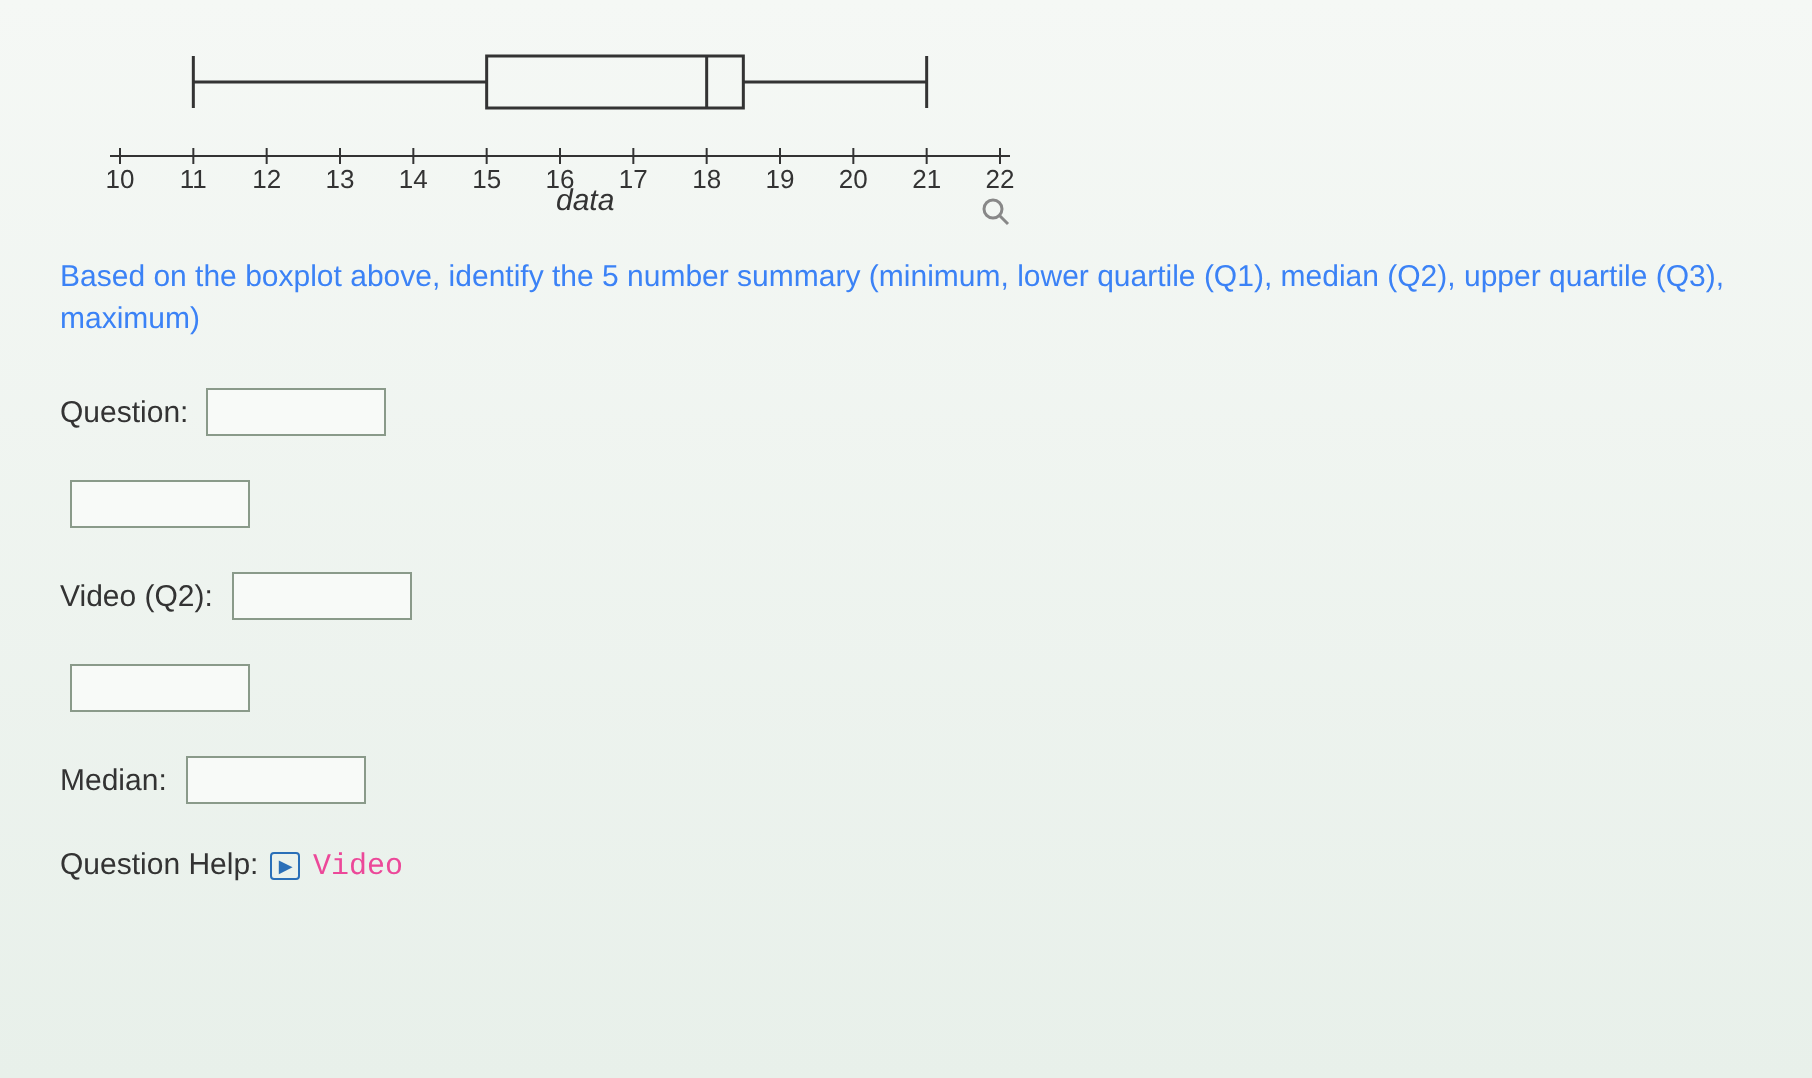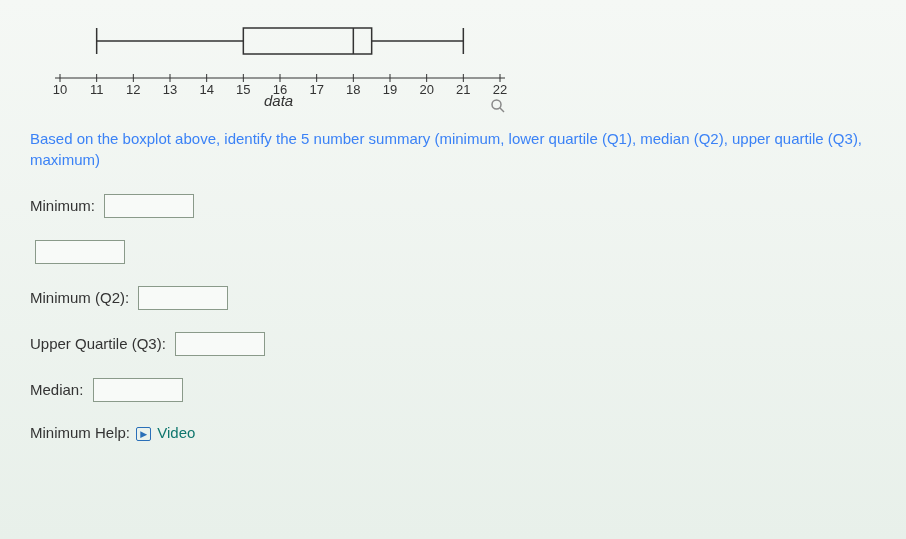--- a/index.html
+++ b/index.html
@@ -21,21 +21,21 @@
       margin: 0 0 7px 20px;
     }
     .boxplot-svg {
       display: block;
     }
     .axis-label {
       position: absolute;
       font-style: italic;
       font-size: 15px;
       color: #333;
-      left: 214px;
+      left: 228px;
       top: 72px;
     }
     .magnify-icon {
       position: absolute;
       left: 440px;
       top: 78px;
       color: #888;
       font-size: 16px;
     }
     .question-text {
@@ -65,22 +65,23 @@
       display: inline-block;
       border: 1px solid #2a6fb8;
       color: #2a6fb8;
       font-size: 9px;
       padding: 1px 3px;
       border-radius: 2px;
       vertical-align: middle;
       margin: 0 2px;
     }
     .video-link {
-      color: #0f766e;
+      color: #ec4899;
       text-decoration: none;
+      font-family: Liberation Mono, monospace;
     }
   </style>
 </head>
 <body>
 
 <div class="boxplot-container">
   <svg class="boxplot-svg" width="460" height="90" id="boxplot-svg">
       <line x1="5" y1="58" x2="455" y2="58" stroke="#333" stroke-width="1"></line>
       <line x1="10" y1="54" x2="10" y2="62" stroke="#333" stroke-width="1"></line>
       <text x="10" y="74" text-anchor="middle" font-size="13" font-family="Arial" fill="#333">10</text>
@@ -120,40 +121,39 @@
     <svg width="16" height="16" viewBox="0 0 16 16">
         <circle cx="6.5" cy="6.5" r="4.5" fill="none" stroke="#888" stroke-width="1.5"></circle>
         <line x1="10" y1="10" x2="14" y2="14" stroke="#888" stroke-width="1.5"></line>
       </svg>
   </span>
 </div>
 
 <div class="question-text">Based on the boxplot above, identify the 5 number summary (minimum, lower quartile (Q1), median (Q2), upper quartile (Q3), maximum)</div>
 
 <div class="input-row">
-  <label>Minimum:</label>
+  <label>Question:</label>
   <input type="text" value="" style="">
 </div>
 
 <div class="input-row">
   <input type="text" value="" style="">
 </div>
 
 <div class="input-row">
-  <label>Minimum (Q2):</label>
+  <label>Video (Q2):</label>
   <input type="text" value="" style="">
 </div>
 
 <div class="input-row">
-  <label>Upper Quartile (Q3):</label>
   <input type="text" value="" style="">
 </div>
 
 <div class="input-row">
   <label>Median:</label>
   <input type="text" value="" style="">
 </div>
 
 <div class="help-row">
-  <span>Minimum Help:</span>
+  <span>Question Help:</span>
   <span class="video-icon">▶</span>
   <a href="#" class="video-link">Video</a>
 </div>
 
 </body></html>

